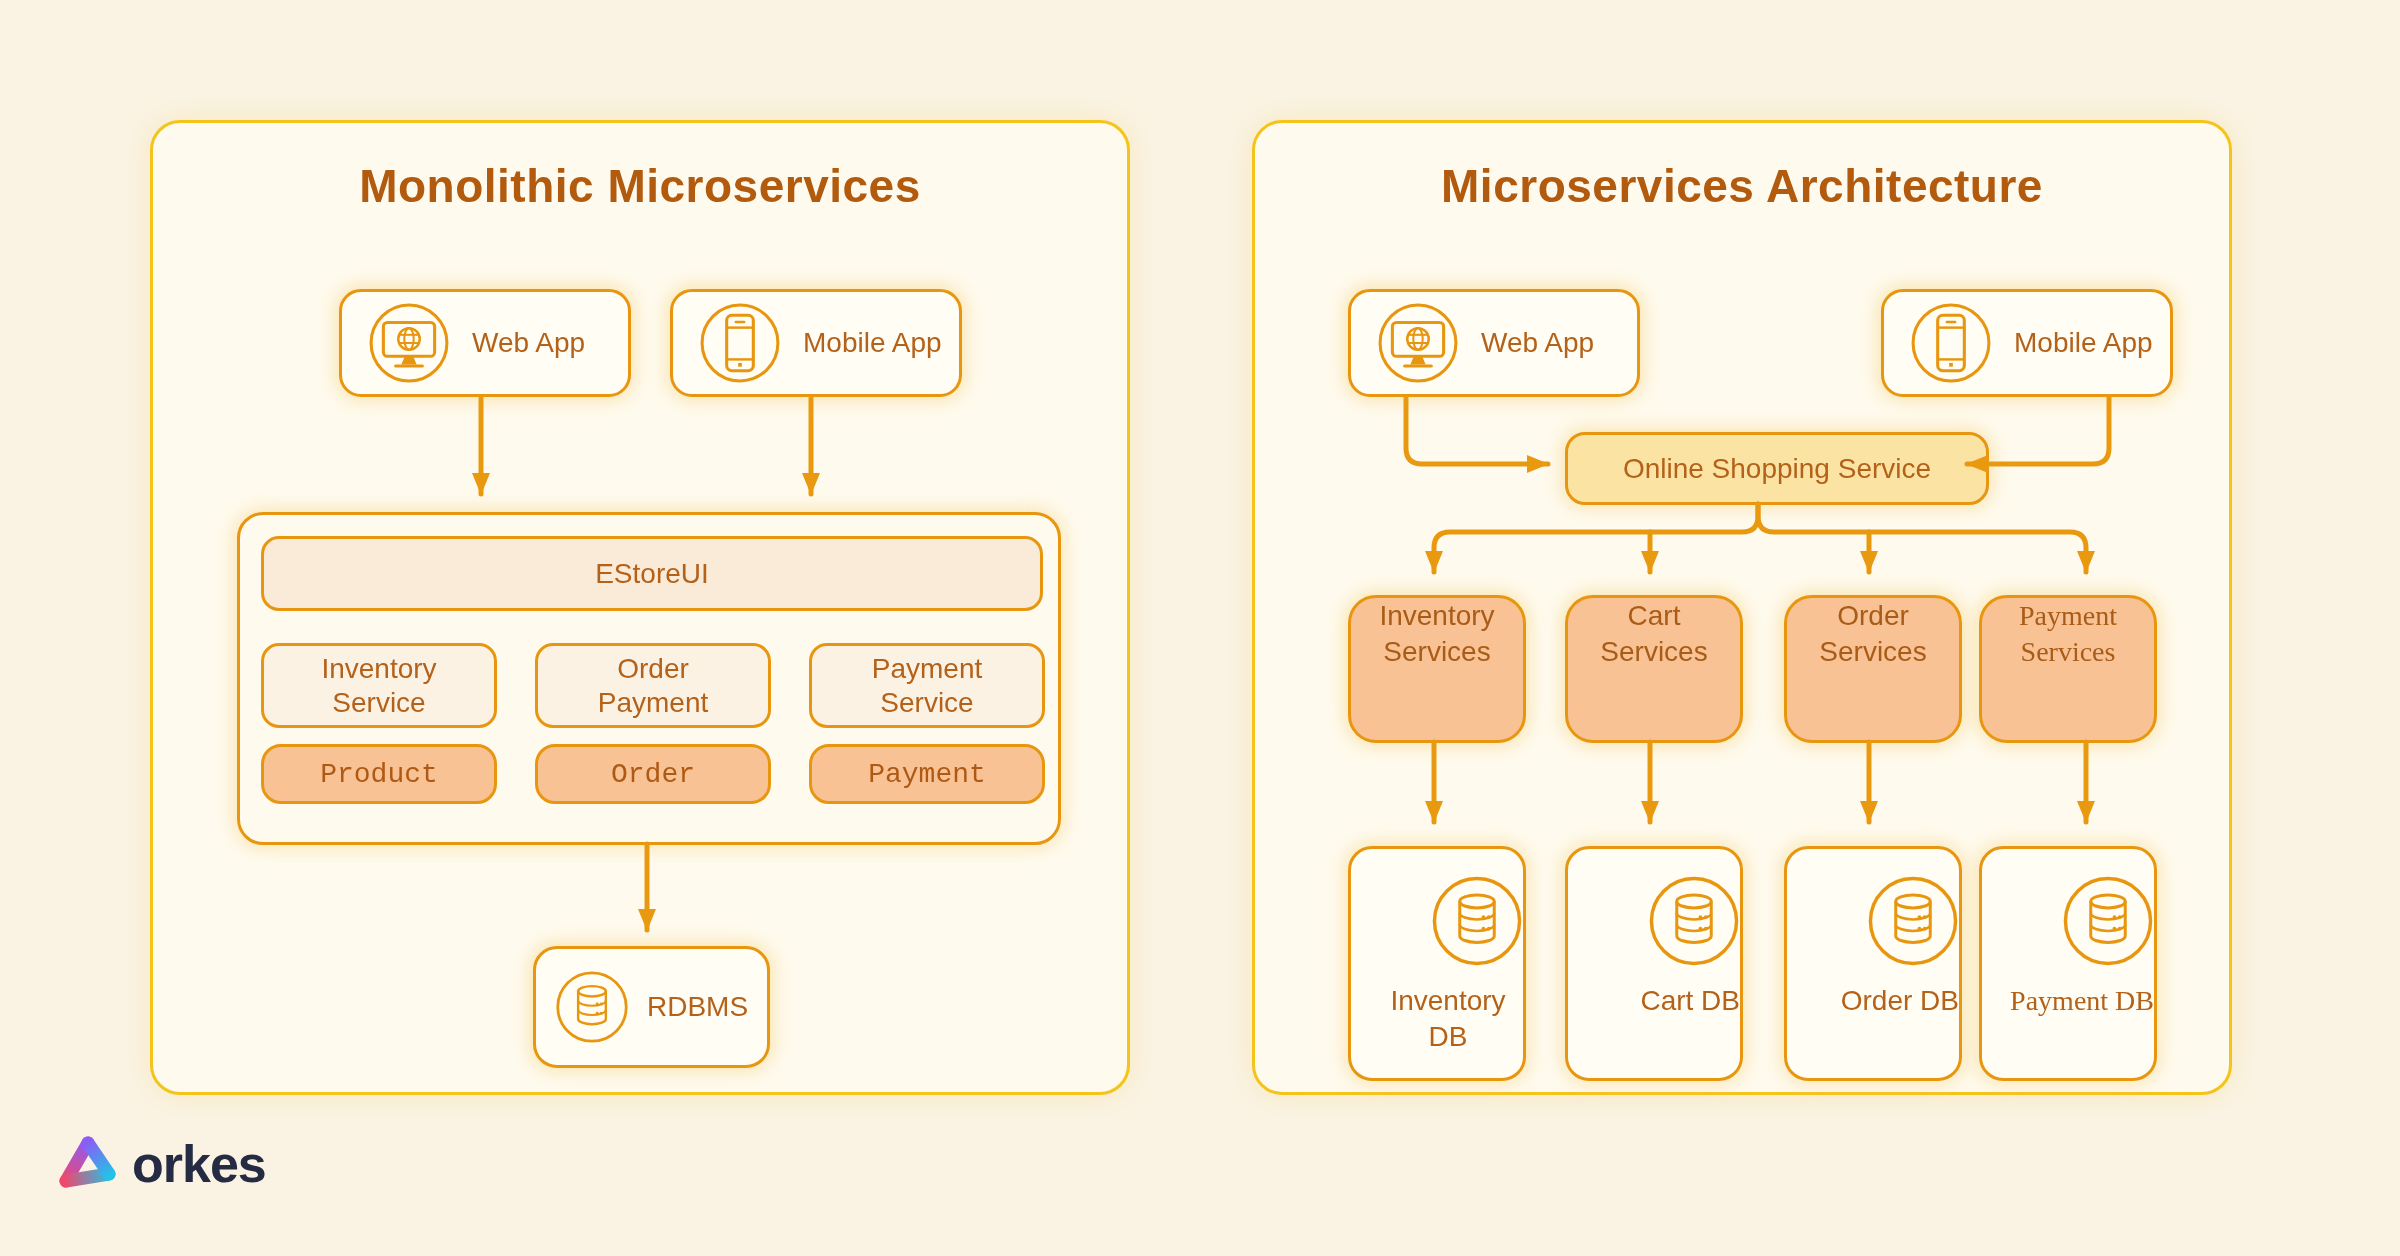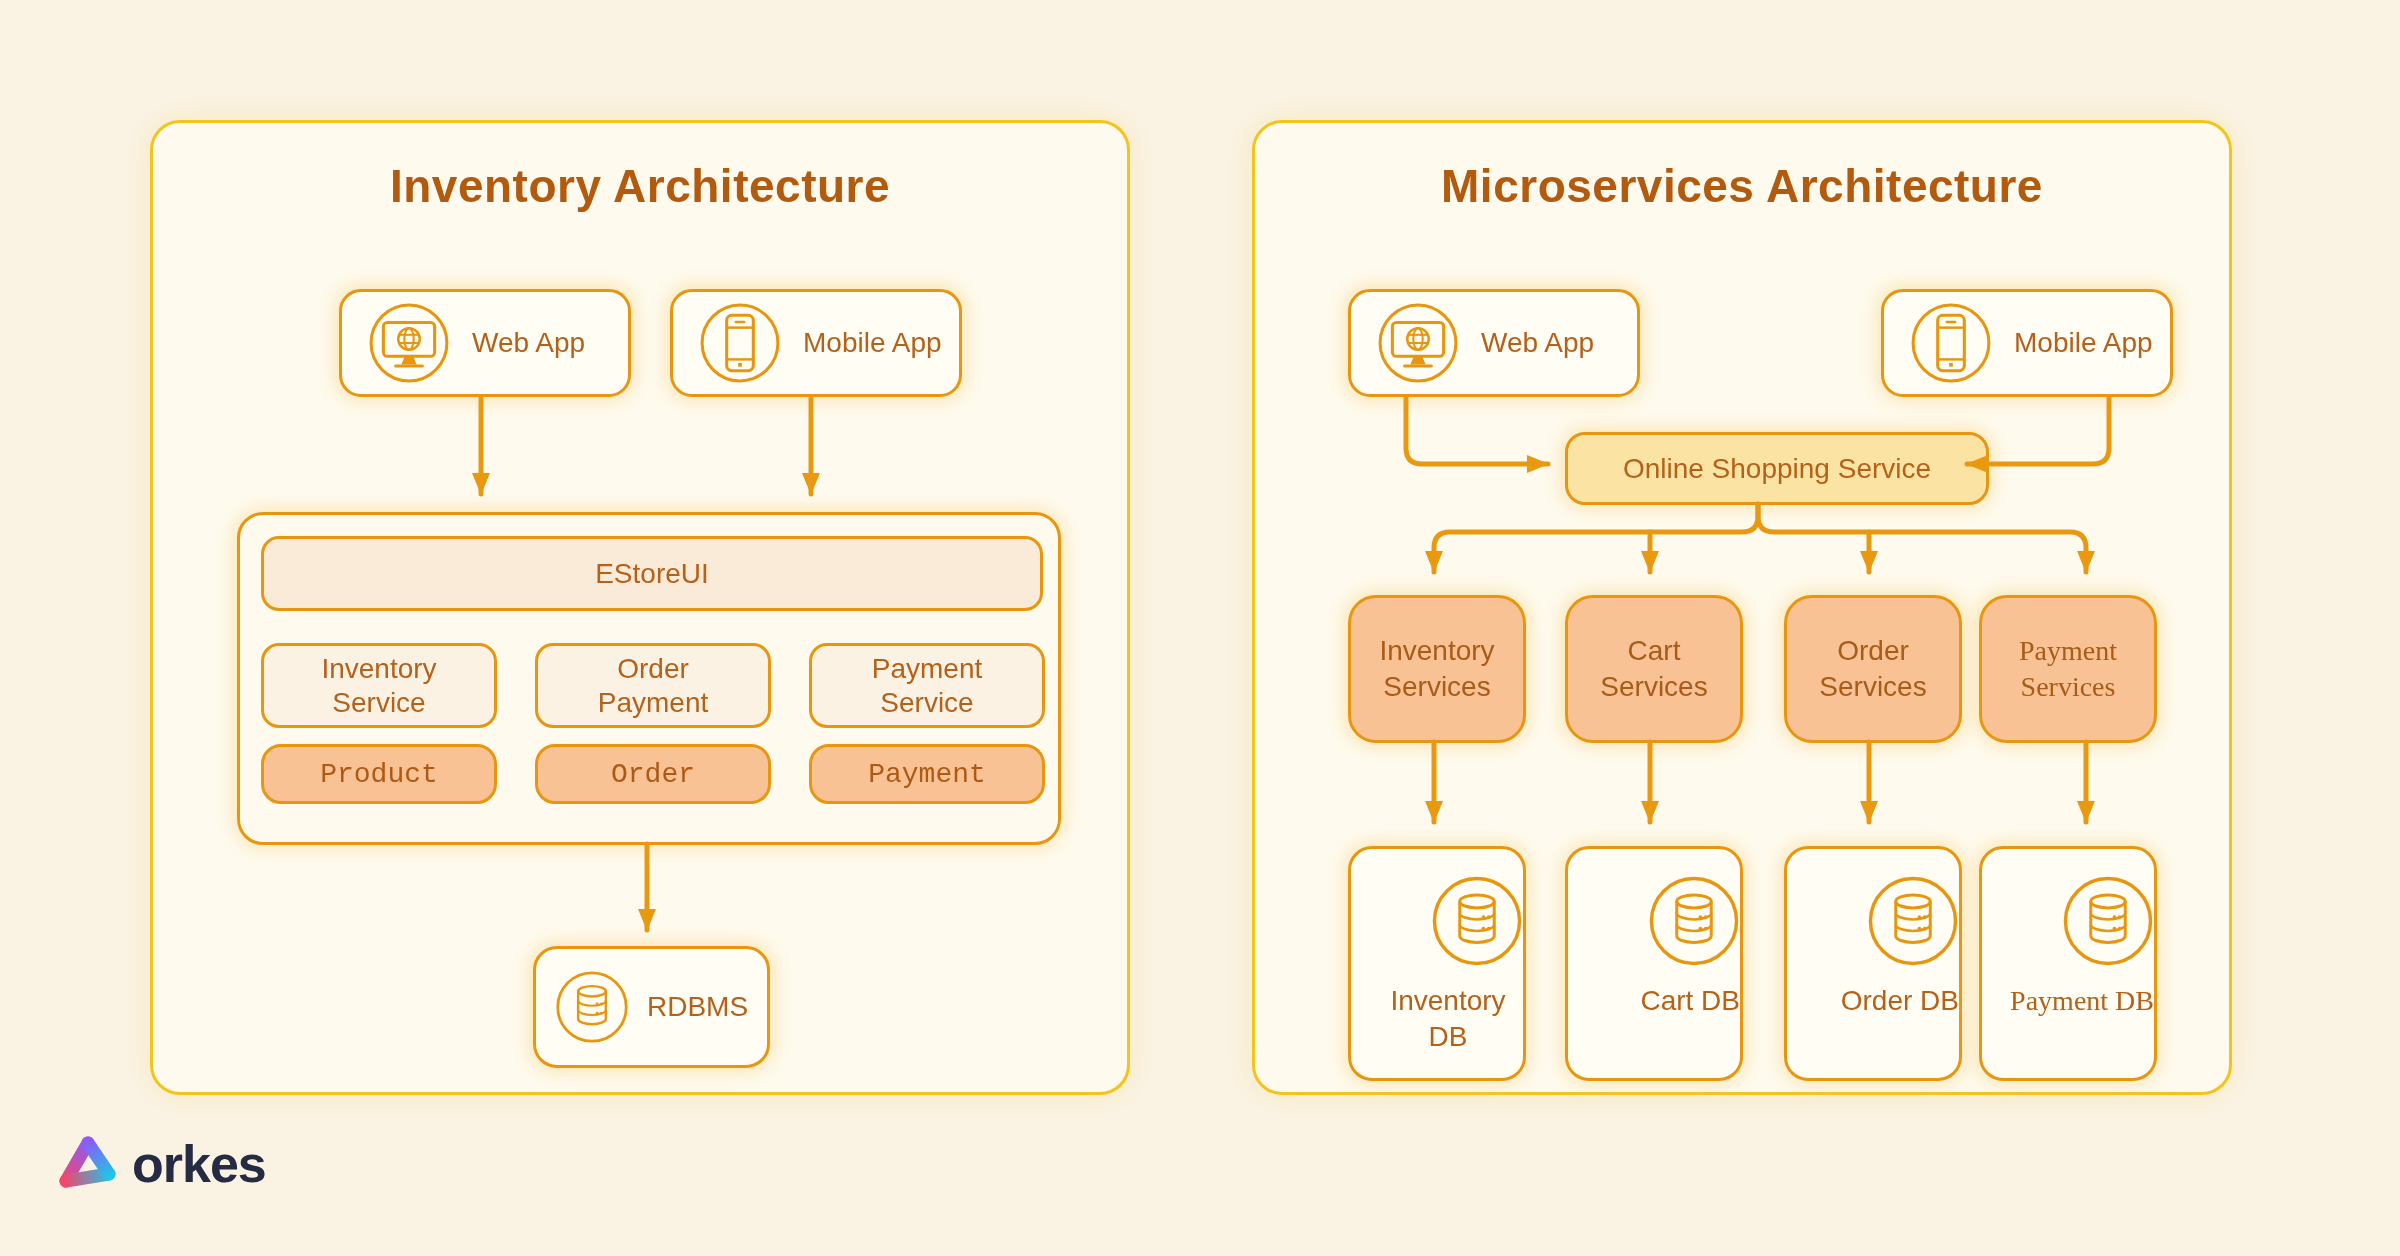--- a/index.html
+++ b/index.html
@@ -124,21 +124,21 @@
     border-radius:20px;
     font-size:28px;
   }
   .micro-svc{
     position:absolute;
     top:472px;
     width:178px;height:148px;
     background:var(--peach);
     border:3px solid var(--orange);
     border-radius:28px;
-    display:flex;align-items:center;justify-content:center;
+    display:flex;align-items:flex-start;justify-content:center;
     text-align:center;
     color:#A85C17;font-size:28px;line-height:1.3;
     box-shadow:0 0 16px 4px rgba(247,206,111,.45);
   }
   .micro-svc span{max-width:150px;}
   .db-node{
     position:absolute;
     top:723px;
     width:178px;height:235px;
     background:var(--cream);
@@ -204,21 +204,21 @@
       <path d="M25 43 A15 5.6 0 0 0 55 43" fill="none" stroke="#E8960F" stroke-width="2.2"></path>
       <circle cx="45.6" cy="36.6" r="1.6" fill="#E8960F"></circle>
         <circle cx="50.2" cy="36.6" r="1.6" fill="#E8960F"></circle>
       <circle cx="45.6" cy="46.6" r="1.6" fill="#E8960F"></circle>
         <circle cx="50.2" cy="46.6" r="1.6" fill="#E8960F"></circle>
     </symbol>
   </defs>
 </svg>
 
 <section class="panel" id="panel-mono">
-  <h2 class="panel-title">Inventory Architecture</h2>
+  <h2 class="panel-title">Monolithic Microservices</h2>
 
   <div class="node app-node" style="left:186px;top:166px;">
     <svg class="icon-circle">
         <use href="#icon-webapp"></use>
       </svg>
     <span class="node-label">Web App</span>
   </div>
 
   <div class="node app-node" style="left:517px;top:166px;">
     <svg class="icon-circle">

